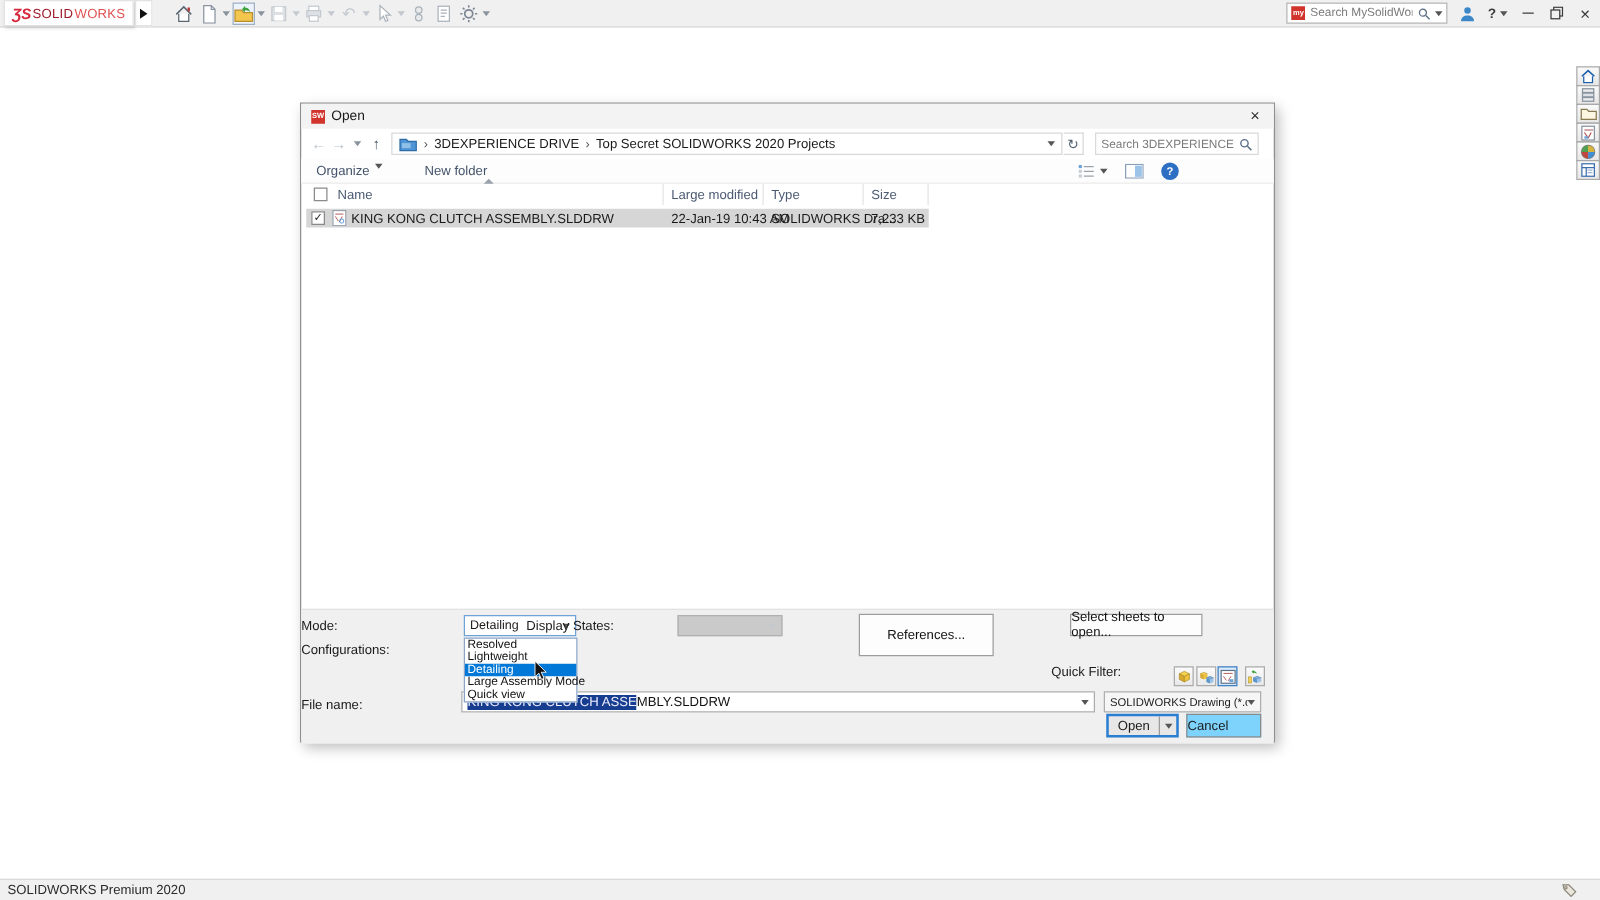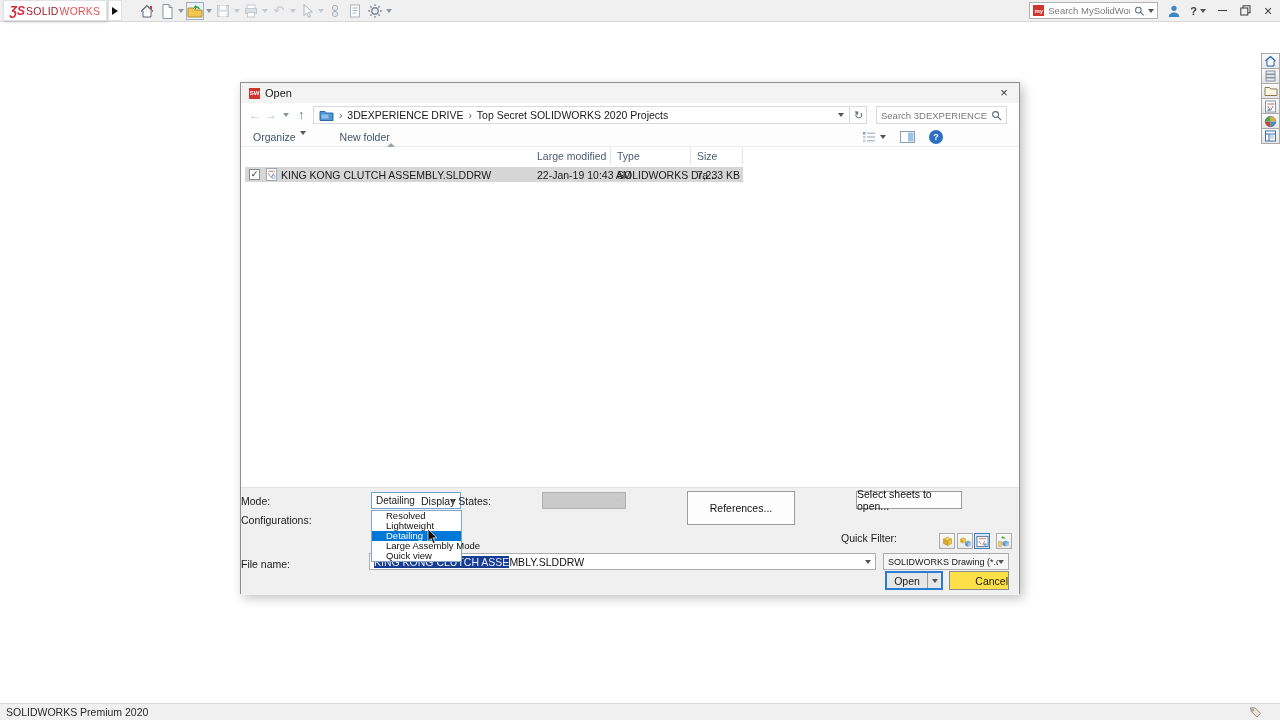--- a/index.html
+++ b/index.html
@@ -71,30 +71,30 @@
 
 .panel{position:absolute;left:0;top:404px;width:100%;height:108px;background:#f0f0f0;border-top:1px solid #e2e2e2}
 .plbl{position:absolute;font-size:10.5px;color:#1a1a1a;white-space:nowrap}
 .r-align{}
 .combo{position:absolute;background:#fff;border:1px solid #6da3d8;display:flex;align-items:center;padding:0 4px;font-size:10px}
 .combo .caret{margin-left:auto}
 .combo.plain{border-color:#adadad}
 .combo.disabled{background:#cacaca;border-color:#b0b0b0}
 .wbtn{position:absolute;background:#fdfdfd;border:1px solid #9c9c9c;font-size:10.5px;display:flex;align-items:center;justify-content:center;color:#111}
 .droplist{position:absolute;left:130px;top:22px;width:91px;background:#fff;border:1px solid #8aa4c8;z-index:6}
-.dropitem{height:10px;font-size:9.5px;line-height:10px;padding-left:14px;white-space:nowrap;color:#111}
+.dropitem{height:10px;font-size:9.5px;line-height:10px;padding-left:2px;white-space:nowrap;color:#111}
 .dropitem.sel{background:#0078d7;color:#fff}
 .qfbtn{position:absolute;top:45px;width:16px;height:16px;background:linear-gradient(#fbfbfb,#e9e9e9);border:1px solid #ababab;display:flex;align-items:center;justify-content:center}
 .qfbtn.pressed{background:#d8eafc;border:1px solid #3f7fbf}
 .fn-sel{background:#163d8f;color:#eef;white-space:pre}
 .fn-rest{color:#111;white-space:pre}
 .openbtn{position:absolute;left:644px;top:83px;width:58px;height:19px;border:2px solid #2a7ed2;background:#e7e7e7;display:flex;align-items:stretch;font-size:10.5px}
 .openbtn .main{flex:1;display:flex;align-items:center;justify-content:center}
 .openbtn .arrow{width:14px;border-left:1px solid #9c9c9c;display:flex;align-items:center;justify-content:center}
-.cancelbtn{position:absolute;left:708px;top:83px;width:60px;height:19px;background:#fde047;border:1px solid #8a8a8a;display:flex;align-items:center;justify-content:flex-end;font-size:10.5px}
+.cancelbtn{position:absolute;left:708px;top:83px;width:60px;height:19px;background:#7dd3fc;border:1px solid #8a8a8a;display:flex;align-items:center;justify-content:flex-start;font-size:10.5px}
 .cursor-arrow{position:absolute;left:186px;top:40px;z-index:9}
 </style>
 </head>
 <body>
 
 <div class="titlebar">
   <div class="logocard">
     <span class="ds-glyph">ƷS</span>
     <span class="brand-solid">SOLID</span>
       <span class="brand-works">WORKS</span>
@@ -309,20 +309,24 @@
           <rect x="8" y="1.5" width="5.5" height="9" fill="#9cc3e8"></rect>
         </svg>
       <span style="width:14px;height:14px;border-radius:50%;background:#2d6fc2;color:#fff;font-size:9px;font-weight:bold;display:flex;align-items:center;justify-content:center">
           <span>?</span>
         </span>
     </span>
   </div>
 
   <div class="headers">
     <div class="sortcaret"></div>
+    <div class="hcol" style="left:0;width:286px">
+      <span class="cb" style="margin-right:8px"></span>
+      <span>Name</span>
+    </div>
     <div class="hcol" style="left:286px;width:80px">
         <span>Large modified</span>
       </div>
     <div class="hcol" style="left:366px;width:80px">
         <span>Type</span>
       </div>
     <div class="hcol" style="left:446px;width:52px">
         <span>Size</span>
       </div>
   </div>

